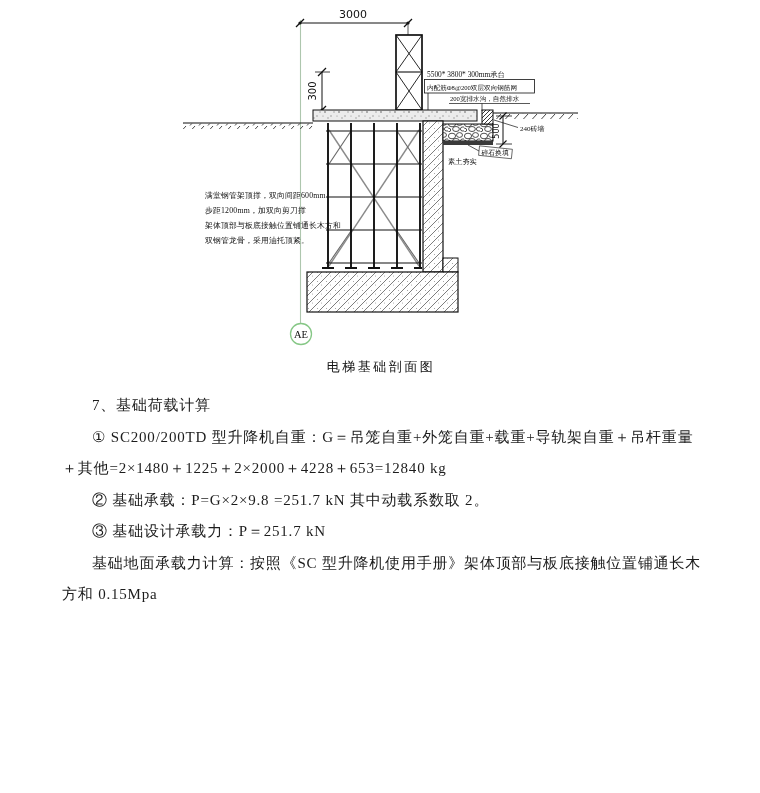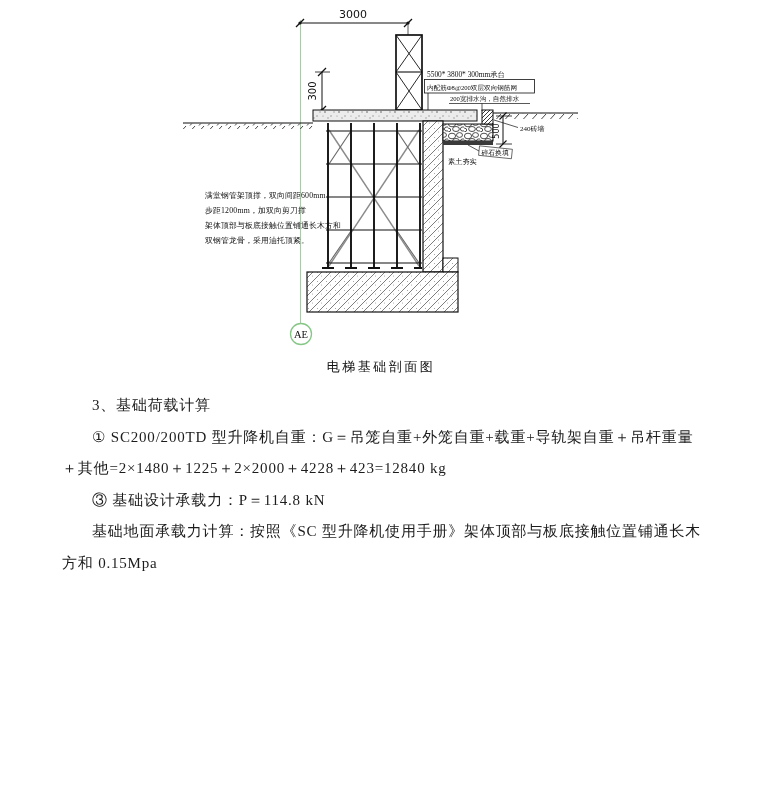--- a/index.html
+++ b/index.html
@@ -178,19 +178,20 @@
       <g>
         <circle cx="301" cy="334" r="10.5" fill="#ffffff" stroke="#86c786" stroke-width="1.3"></circle>
         <text x="301" y="338" text-anchor="middle" font-size="10.5" font-family="Liberation Serif, DejaVu Serif, serif">AE</text>
       </g>
 
       <text x="381" y="371" text-anchor="middle" font-size="13" letter-spacing="2.5">电梯基础剖面图</text>
     </svg>
   </div>
 
   <div class="text-block">
-    <p>3、基础荷载计算</p>
-    <p>① SC200/200TD 型升降机自重：G＝吊笼自重+外笼自重+载重+导轨架自重＋吊杆重量＋其他=2×1480＋1225＋2×2000＋4228＋423=12840 kg</p>
-    <p>③ 基础设计承载力：P＝114.8 kN</p>
+    <p>7、基础荷载计算</p>
+    <p>① SC200/200TD 型升降机自重：G＝吊笼自重+外笼自重+载重+导轨架自重＋吊杆重量＋其他=2×1480＋1225＋2×2000＋4228＋653=12840 kg</p>
+    <p>② 基础承载：P=G×2×9.8 =251.7 kN 其中动载系数取 2。</p>
+    <p>③ 基础设计承载力：P＝251.7 kN</p>
     <p>基础地面承载力计算：按照《SC 型升降机使用手册》架体顶部与板底接触位置铺通长木方和 0.15Mpa</p>
   </div>
 
 </div>
 
 </body></html>

